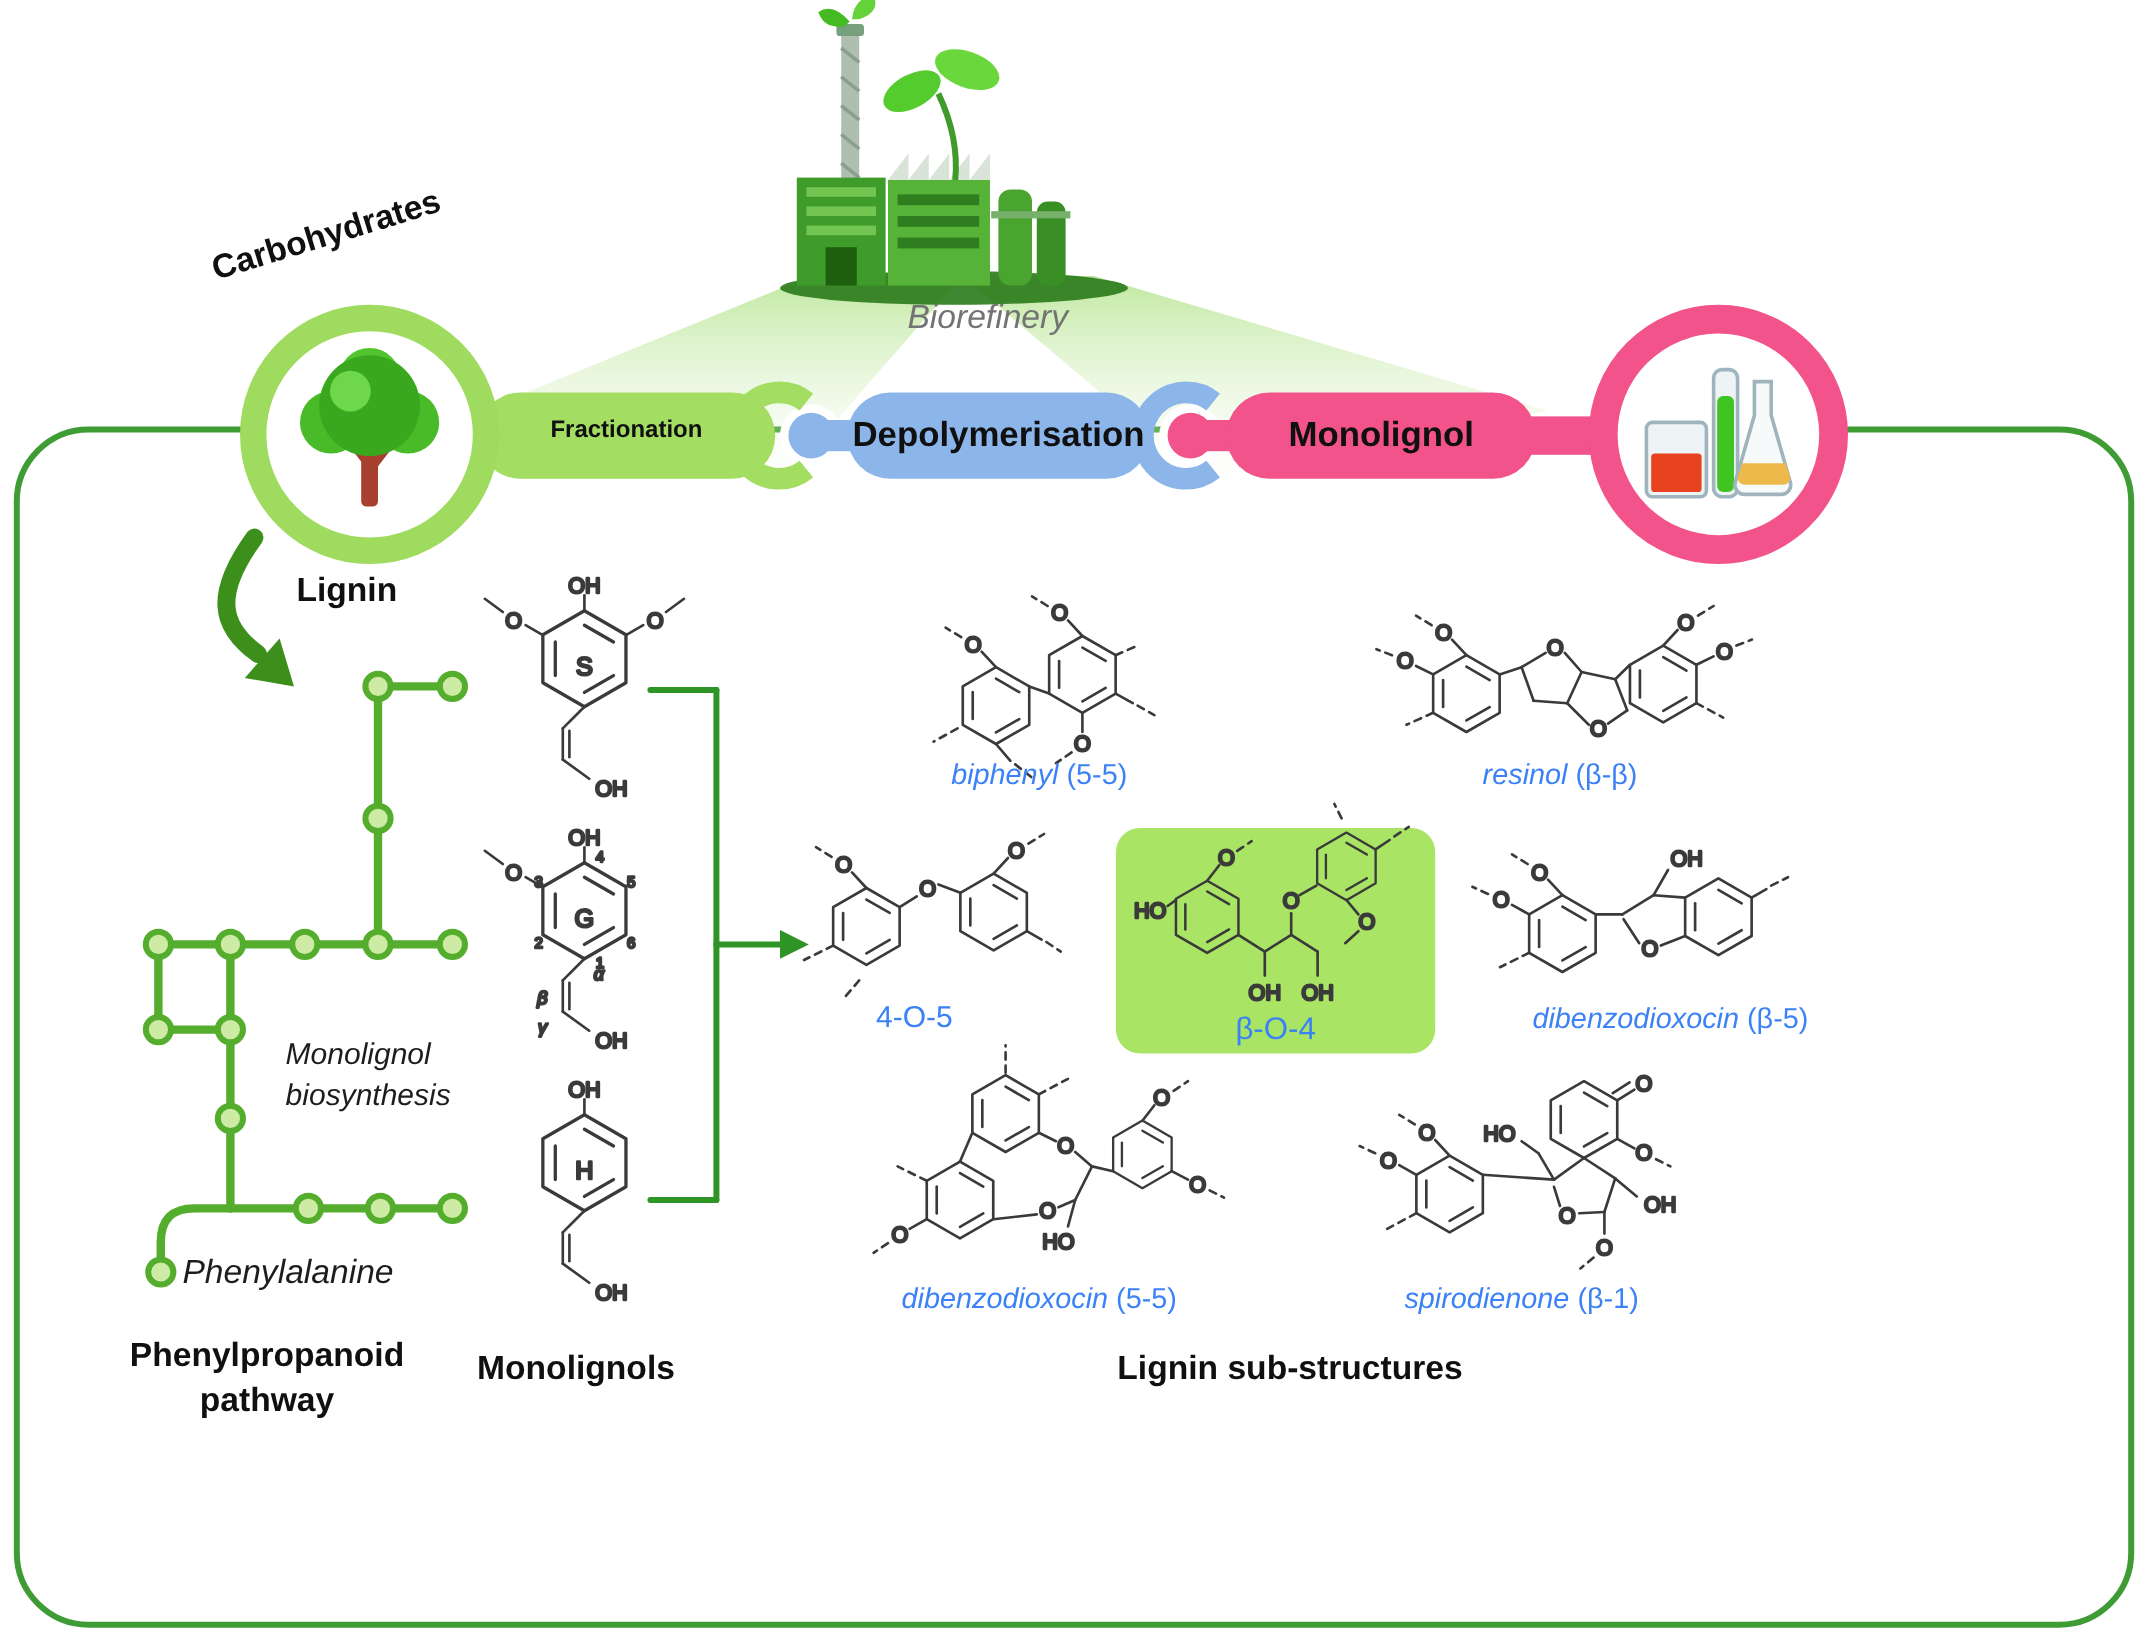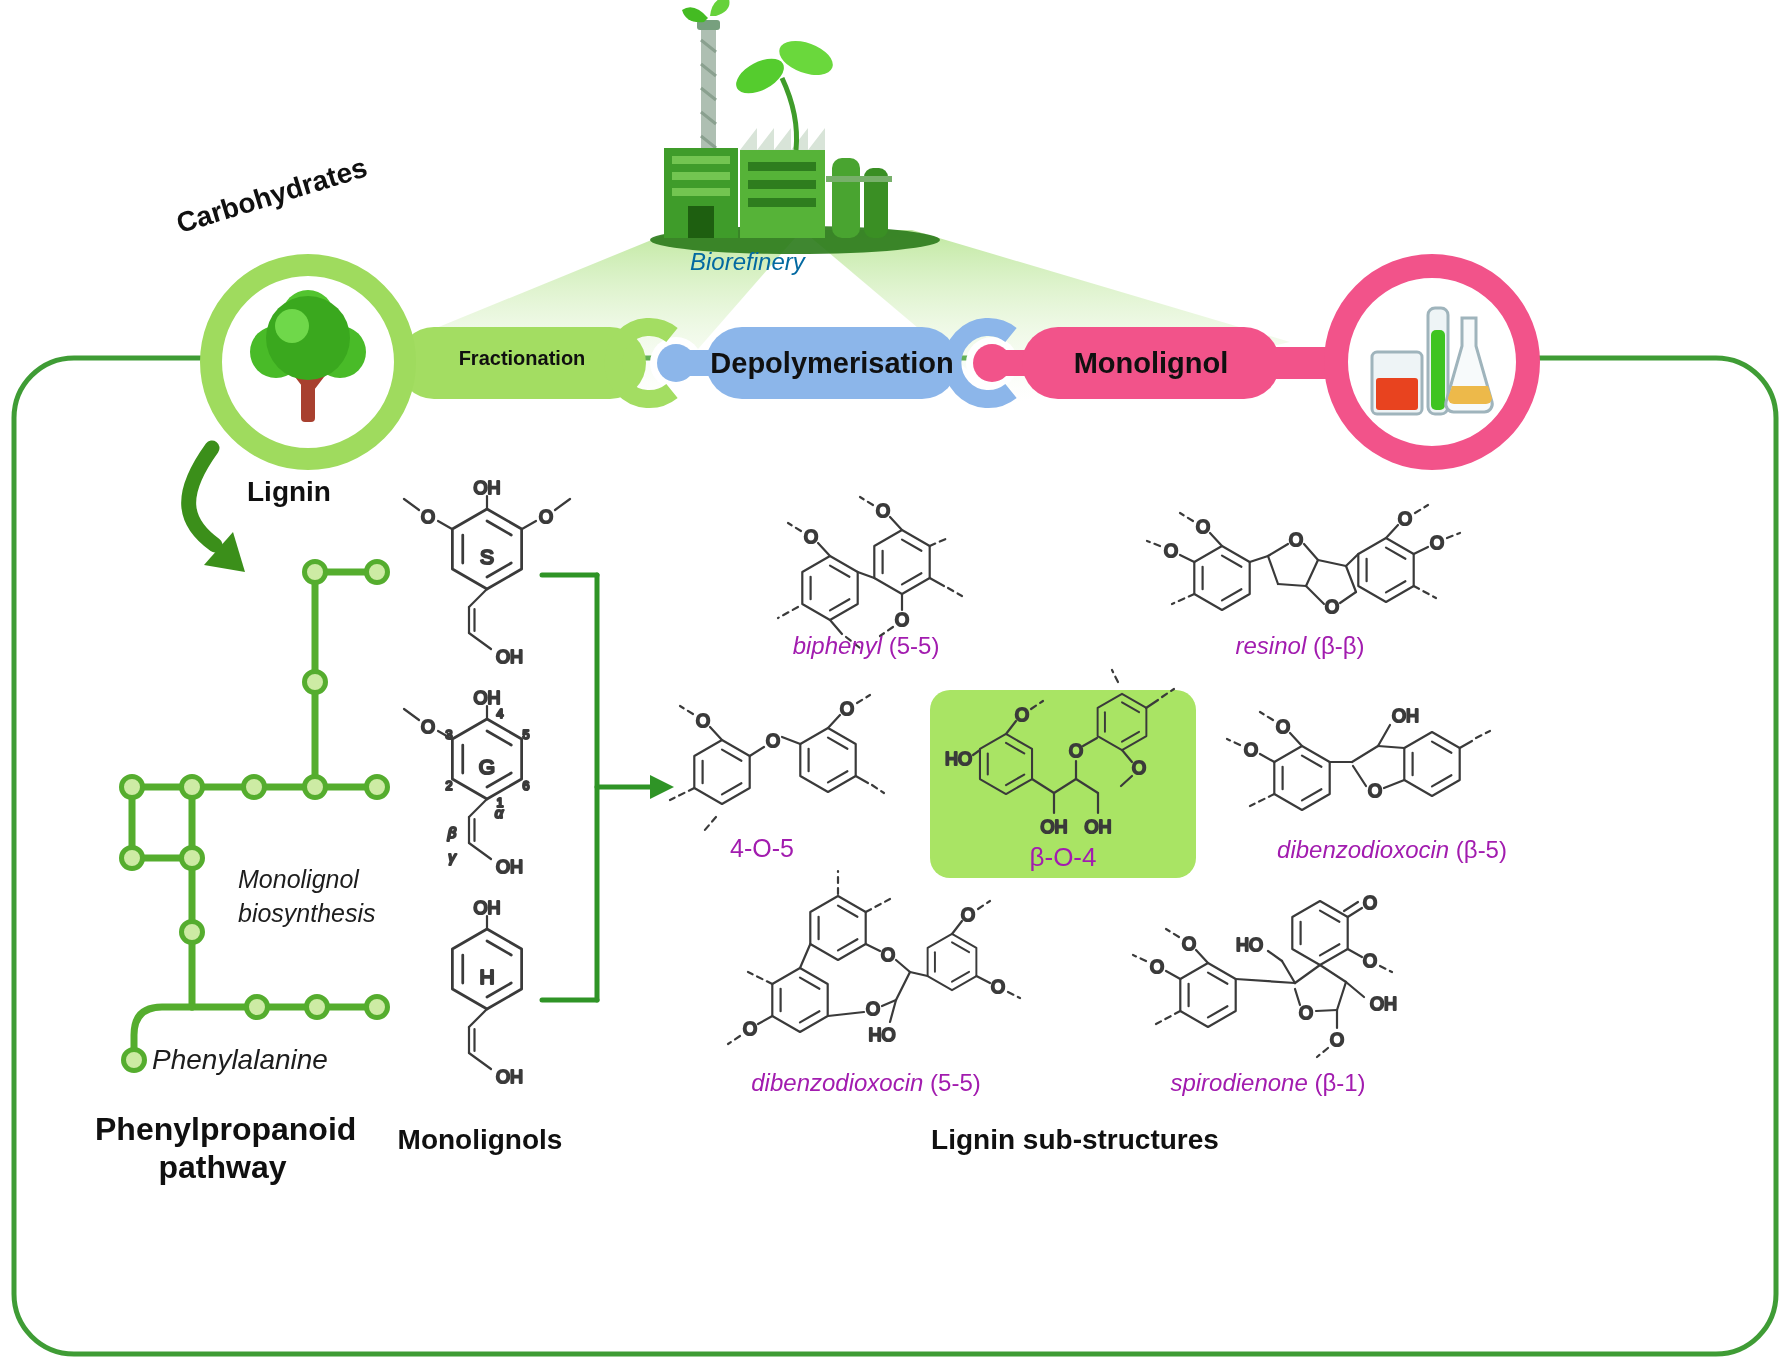--- a/index.html
+++ b/index.html
@@ -14,21 +14,21 @@
   .atom{font-size:18px;text-anchor:middle;dominant-baseline:central;}
   .atom-s{text-anchor:start;}
   .atom-e{text-anchor:end;}
   .ringletter{font-size:21px;text-anchor:middle;dominant-baseline:central;}
   .num{font-size:12.5px;text-anchor:middle;dominant-baseline:central;fill:#333;}
   .greek{font-size:15px;font-style:italic;text-anchor:middle;dominant-baseline:central;}
   .bd{stroke:#3a3a3a;stroke-width:2.2;fill:none;stroke-linecap:round;stroke-linejoin:round;}
   .dsh{stroke-dasharray:6 5;}
   .metro-line{stroke:#55ad2e;stroke-width:7;fill:none;stroke-linecap:round;stroke-linejoin:round;}
   .metro-node{fill:#cdeba4;stroke:#55ad2e;stroke-width:5;}
-  .cap{font-size:24px;color:#a21caf;text-align:center;}
+  .cap{font-size:24px;color:#3b82f6;text-align:center;}
   .cap .nm{font-style:italic;}
   .cap.upright .nm{font-style:normal;}
 </style>
 </head>
 <body>
 
 <div id="fig">
 
 <svg id="art" width="1790" height="1369" viewBox="0 0 1790 1369">
   <defs>
@@ -400,34 +400,34 @@
       <text class="atom" x="1337" y="1040">O</text>
       <line class="dsh" x1="1328" y1="1048" x2="1317" y2="1057"></line>
     </g>
   </g>
 </svg>
 
 <div class="lbl bold" style="left:182px;top:208px;font-size:28px;transform:rotate(-17deg);transform-origin:left bottom;">Carbohydrates</div>
 
 <div class="lbl bold" style="left:247px;top:476px;font-size:28px;">Lignin</div>
 
-<div class="lbl it" style="left:690px;top:248px;width:200px;font-size:24px;text-align:left;color:#0369a1;">Biorefinery</div>
+<div class="lbl it" style="left:690px;top:248px;width:200px;font-size:28px;text-align:right;color:#737373;">Biorefinery</div>
 
 <div class="lbl bold center" style="left:398px;top:347px;width:248px;font-size:20px;">Fractionation</div>
 <div class="lbl bold center" style="left:706px;top:347px;width:252px;font-size:29px;">Depolymerisation</div>
 <div class="lbl bold center" style="left:1022px;top:347px;width:258px;font-size:29px;">Monolignol</div>
 
 <div class="lbl it" style="left:238px;top:862px;font-size:25px;line-height:34px;color:#1d1d1d;">
   <div>Monolignol</div>
   <div>biosynthesis</div>
 </div>
 
 <div class="lbl it" style="left:152px;top:1044px;font-size:28px;color:#1d1d1d;">Phenylalanine</div>
 
-<div class="lbl bold center" style="left:95px;top:1110px;width:255px;font-size:32px;line-height:38px;">
+<div class="lbl bold center" style="left:95px;top:1110px;width:255px;font-size:28px;line-height:38px;">
   <div>Phenylpropanoid</div>
   <div>pathway</div>
 </div>
 
 <div class="lbl bold center" style="left:380px;top:1124px;width:200px;font-size:28px;">Monolignols</div>
 
 <div class="lbl bold center" style="left:930px;top:1124px;width:290px;font-size:28px;">Lignin sub-structures</div>
 
 <div class="lbl cap center" style="left:766px;top:632px;width:200px;">
   <span class="nm">biphenyl</span>

